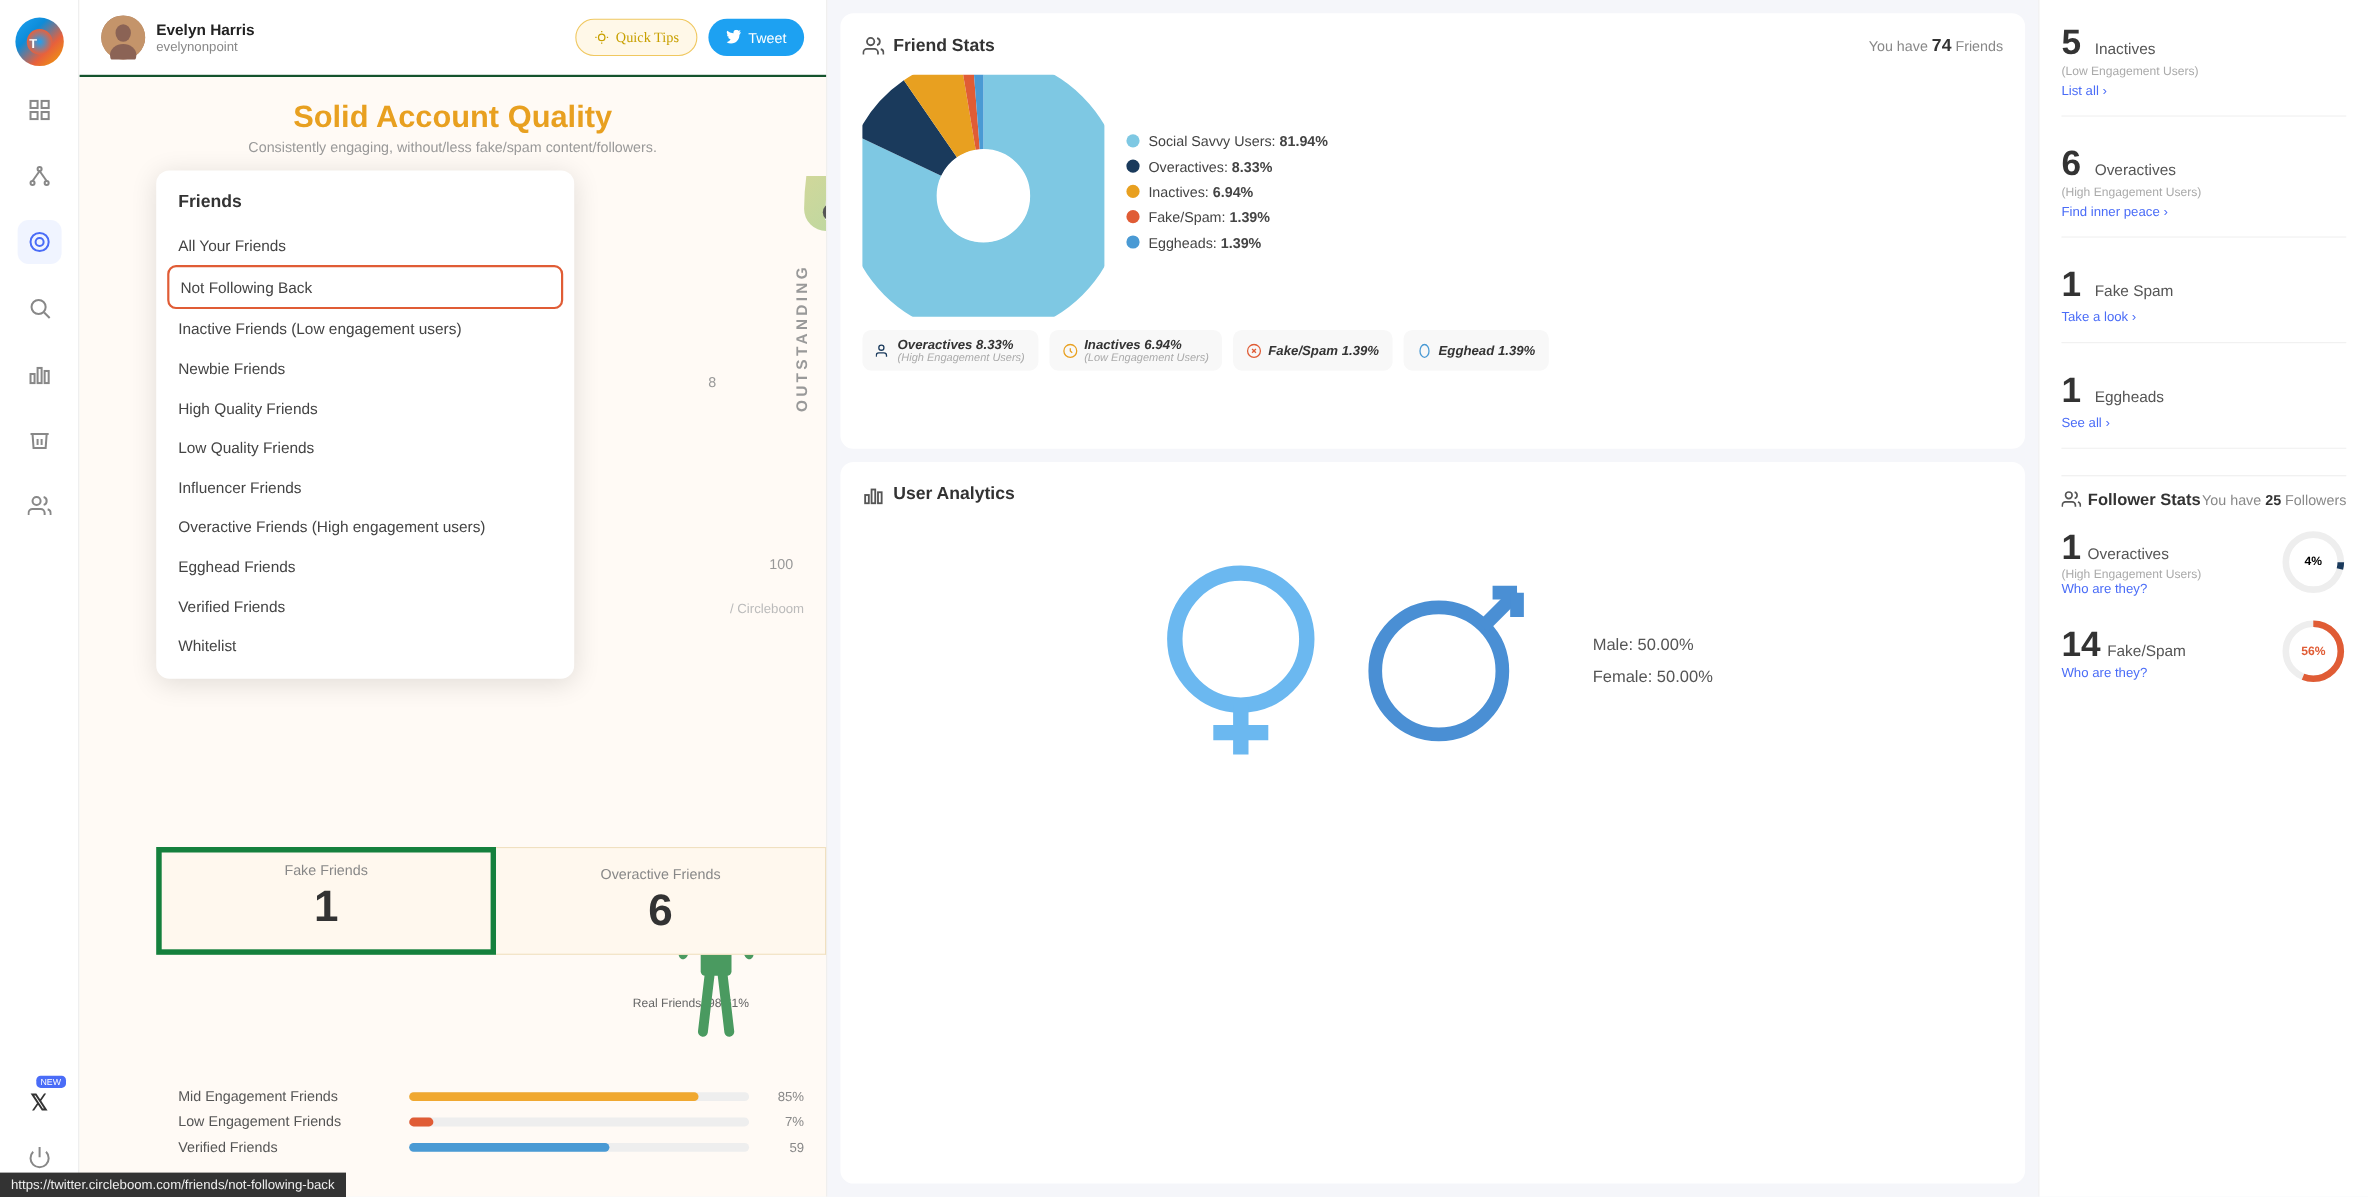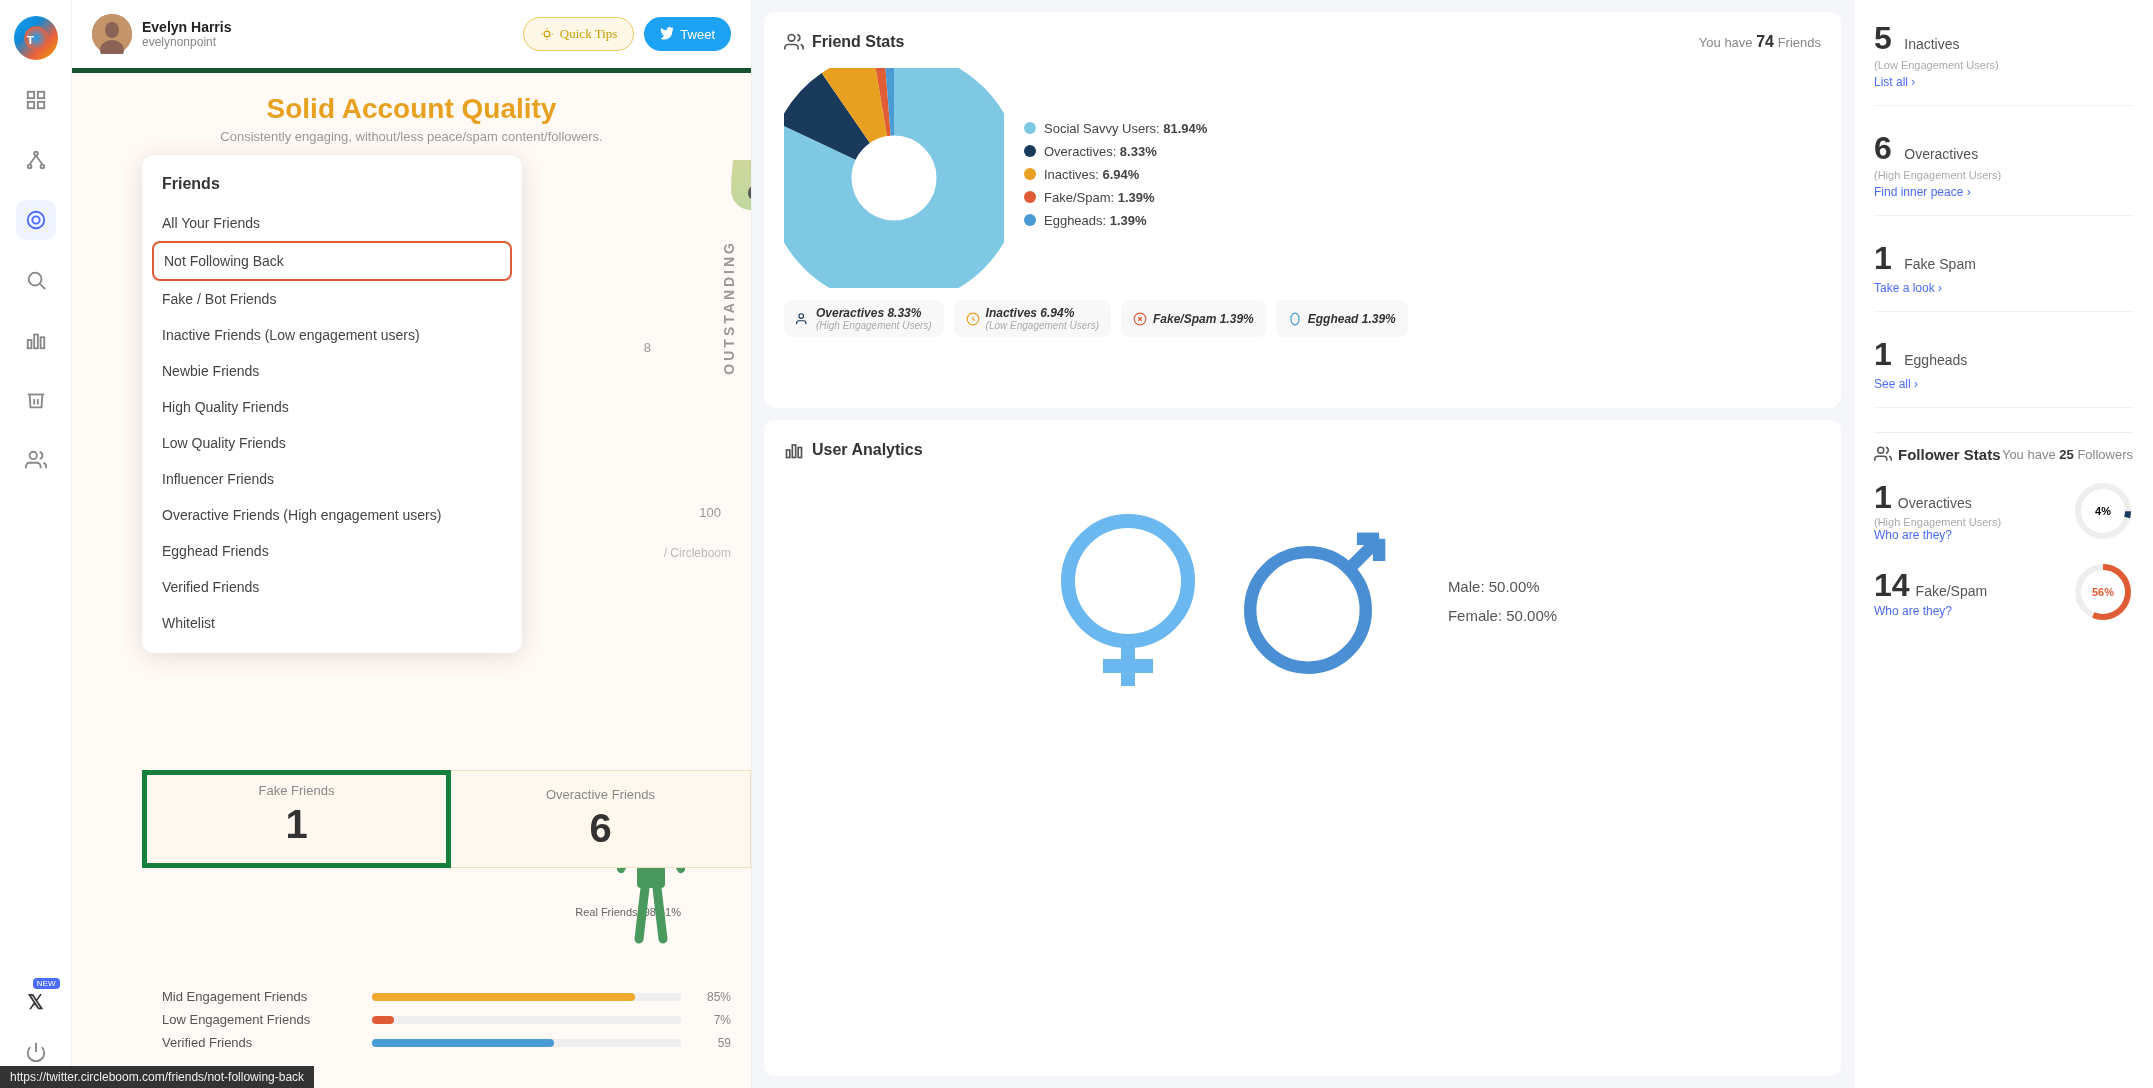--- a/index.html
+++ b/index.html
@@ -96,21 +96,21 @@
       flex-shrink: 0;
     }
 
     
     .left-header {
       display: flex;
       align-items: center;
       justify-content: space-between;
       padding: 14px 20px;
       background: #fff;
-      border-bottom: 5px solid #14532d;
+      border-bottom: 2px solid #14532d;
     }
     .user-info {
       display: flex;
       align-items: center;
       gap: 10px;
     }
     .avatar-img {
       width: 40px;
       height: 40px;
       border-radius: 50%;
@@ -468,28 +468,27 @@
               </svg>
             <span>Tweet</span>
           </button>
         </div>
       </div>
 
       <div class="quality-banner">
         <div class="quality-title">
           <span style="color:#e8a020;">Solid</span><span> Account Quality</span>
         </div>
-        <div class="quality-sub">Consistently engaging, without/less peace/spam content/followers.</div>
+        <div class="quality-sub">Consistently engaging, without/less fake/spam content/followers.</div>
       </div>
 
       <div class="dropdown-menu">
         <div class="dropdown-title">Friends</div>
         <div class="dropdown-item">All Your Friends</div>
         <div class="dropdown-item active">Not Following Back</div>
-        <div class="dropdown-item">Fake / Bot Friends</div>
         <div class="dropdown-item">Inactive Friends (Low engagement users)</div>
         <div class="dropdown-item">Newbie Friends</div>
         <div class="dropdown-item">High Quality Friends</div>
         <div class="dropdown-item">Low Quality Friends</div>
         <div class="dropdown-item">Influencer Friends</div>
         <div class="dropdown-item">Overactive Friends (High engagement users)</div>
         <div class="dropdown-item">Egghead Friends</div>
         <div class="dropdown-item">Verified Friends</div>
         <div class="dropdown-item">Whitelist</div>
       </div>

